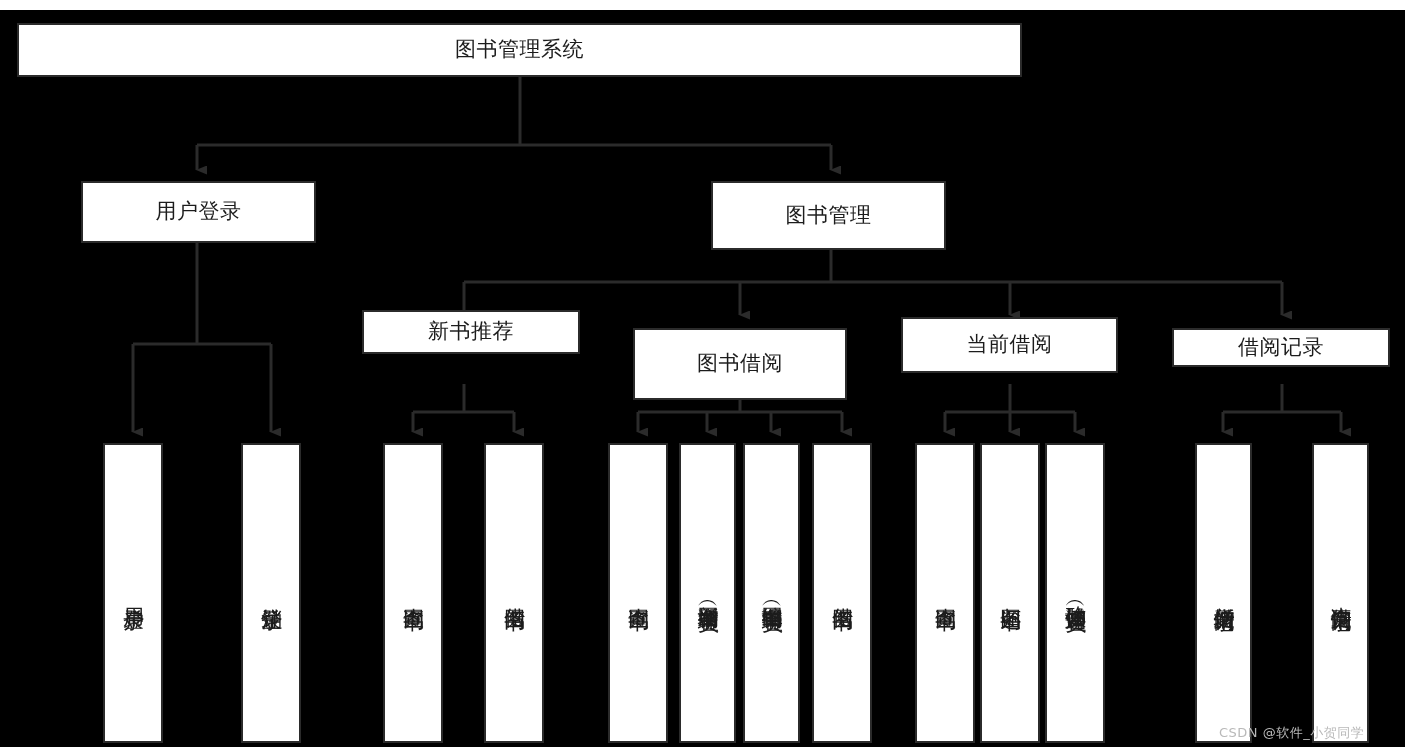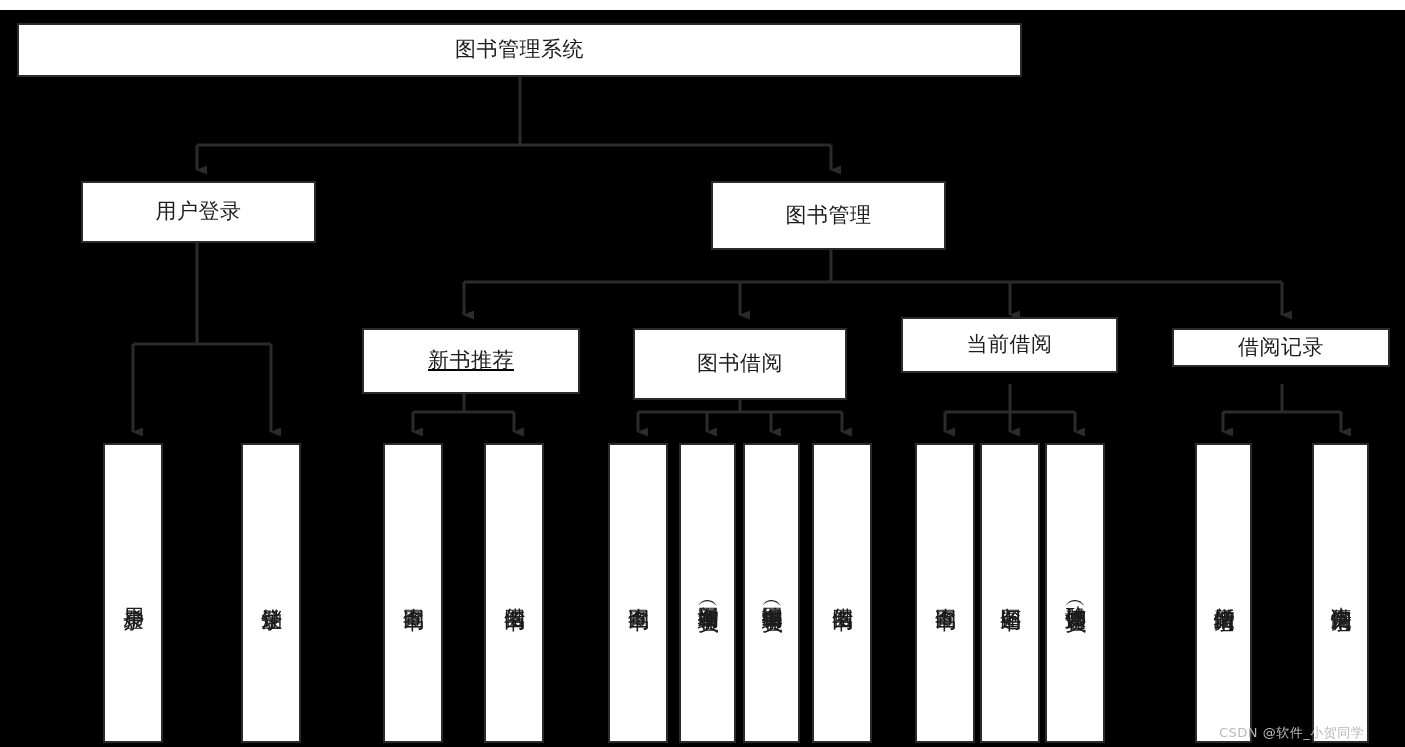--- a/index.html
+++ b/index.html
@@ -123,21 +123,21 @@
     <span class="node-label-h">图书管理系统</span>
   </div>
 
   <div class="node-box" style="left:81px; top:171px; width:235px; height:62px;">
     <span class="node-label-h">用户登录</span>
   </div>
   <div class="node-box" style="left:711px; top:171px; width:235px; height:69px;">
     <span class="node-label-h">图书管理</span>
   </div>
 
-  <div class="node-box" style="left:362px; top:318px; width:218px; height:66px;text-decoration:underline;">
+  <div class="node-box" style="left:362px; top:300px; width:218px; height:44px;">
     <span class="node-label-h">新书推荐</span>
   </div>
   <div class="node-box" style="left:633px; top:318px; width:214px; height:72px;">
     <span class="node-label-h">图书借阅</span>
   </div>
   <div class="node-box" style="left:901px; top:307px; width:217px; height:56px;">
     <span class="node-label-h">当前借阅</span>
   </div>
   <div class="node-box" style="left:1172px; top:318px; width:218px; height:39px;">
     <span class="node-label-h">借阅记录</span>

